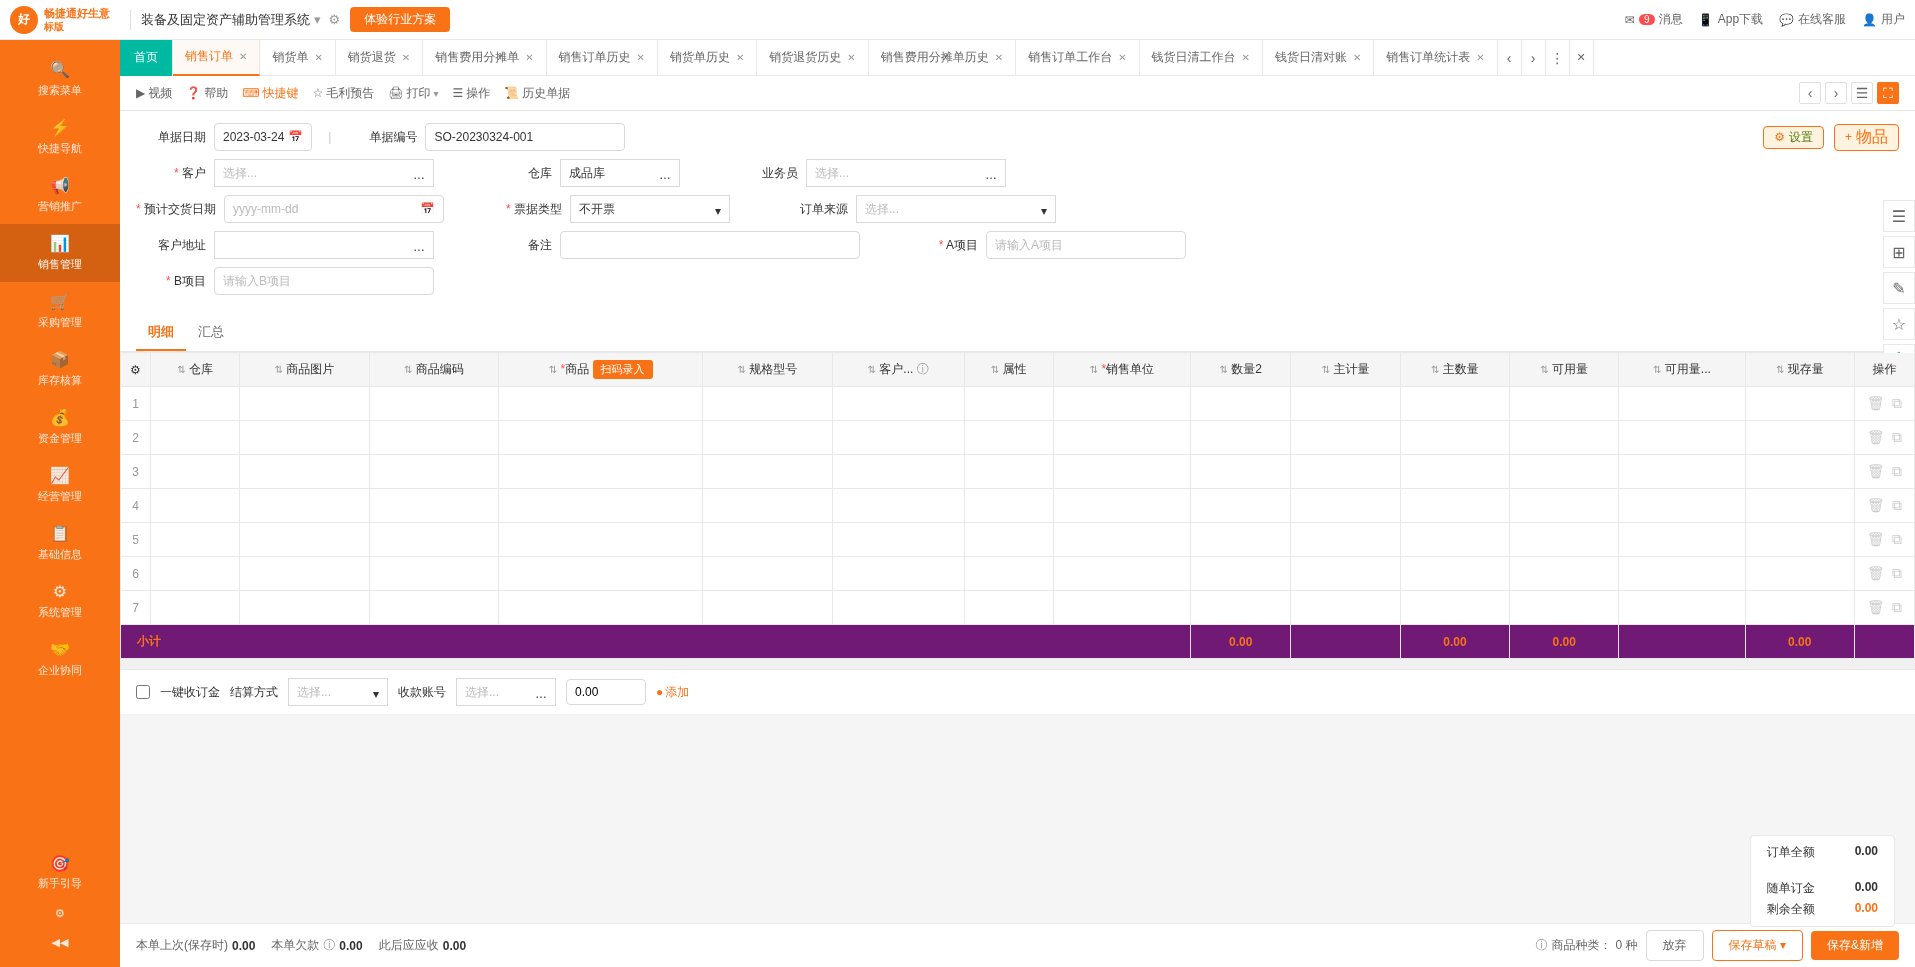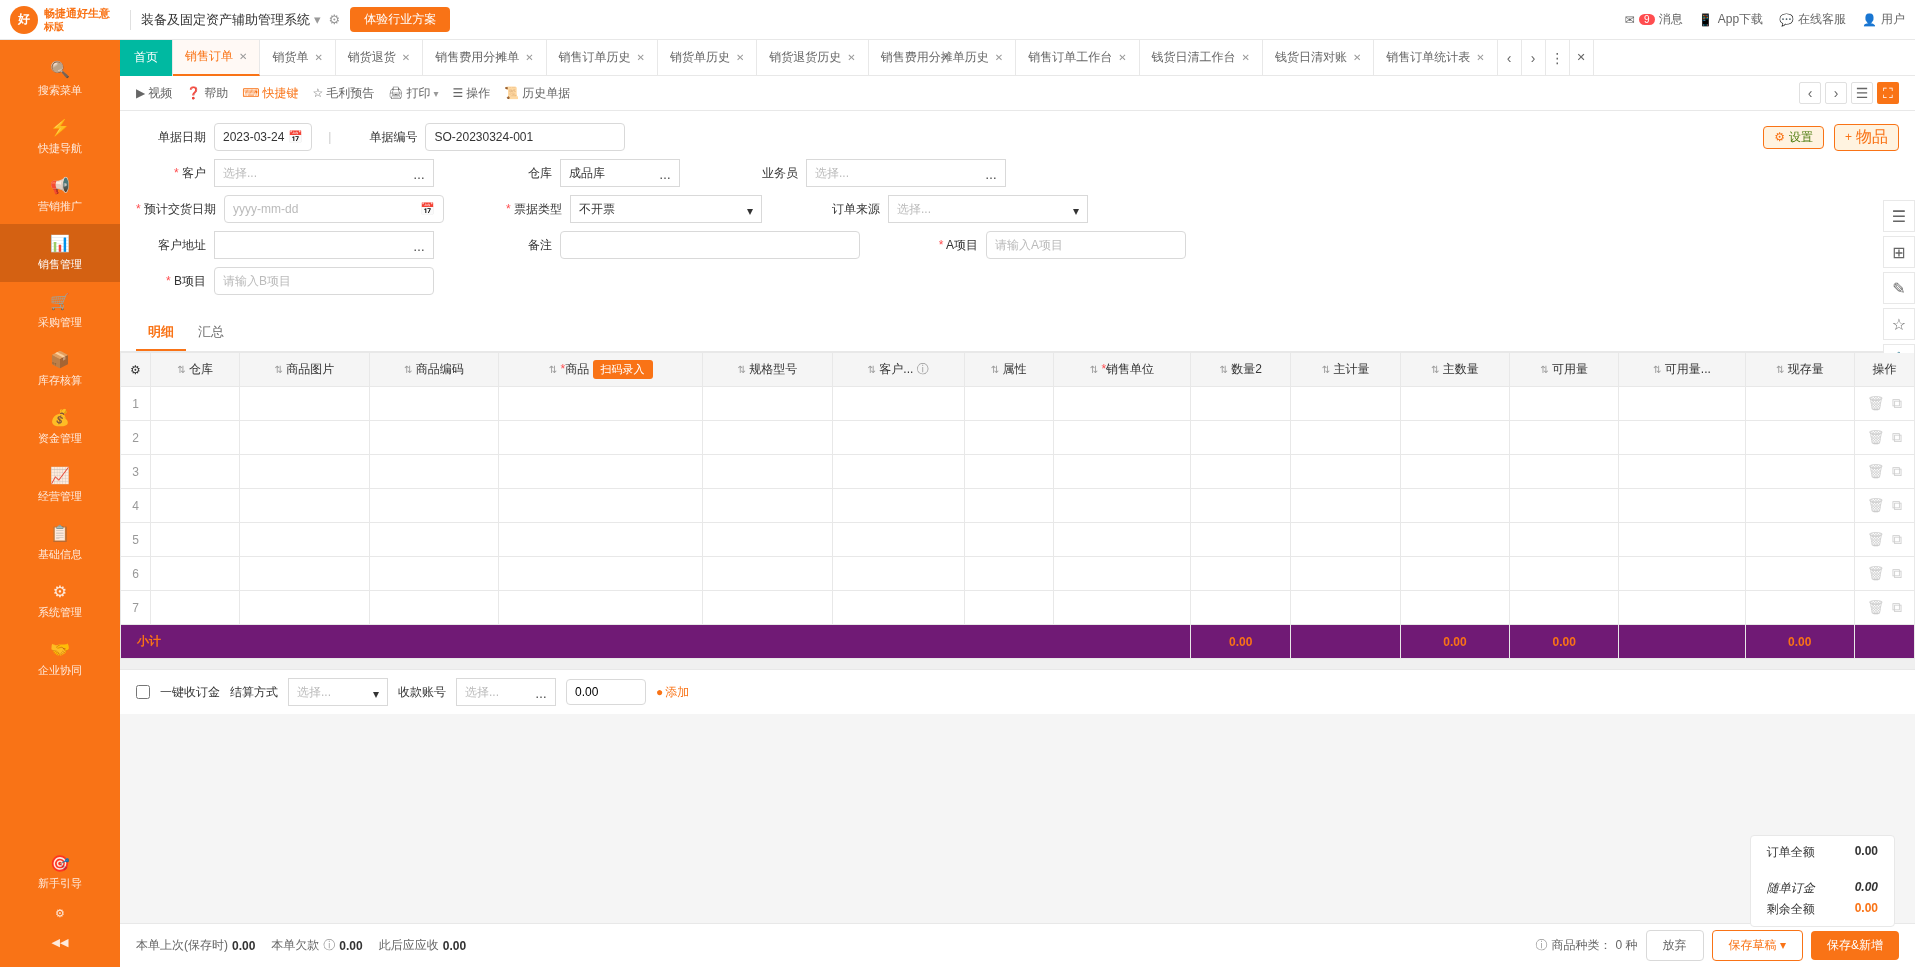--- a/index.html
+++ b/index.html
@@ -341,21 +341,21 @@
           </div>
 
           <div class="form-row">
             <span class="form-label required">预计交货日期</span>
             <div class="form-date" style="width:220px;">
               <span style="color:#bbb;">yyyy-mm-dd</span>
               <span style="margin-left:auto;">📅</span>
             </div>
             <span style="margin:0 16px;"></span>
             <span class="form-label required">票据类型</span>
-            <div class="form-select" style="width:192px;">
+            <div class="form-select" style="width:160px;">
               <span>不开票</span>
               <span style="margin-left:auto;">▾</span>
             </div>
             <span style="margin:0 16px;"></span>
             <span class="form-label">订单来源</span>
             <div class="form-select" style="width:200px;">
               <span style="color:#bbb;">选择...</span>
               <span style="margin-left:auto;">▾</span>
             </div>
           </div>
@@ -670,21 +670,21 @@
             <span>▾</span>
           </button>
           <button class="btn-save-new">保存&amp;新增</button>
         </div>
 
         <div style="position:absolute; bottom:40px; right:20px; background:#fff; border:1px solid #e8e8e8; padding:8px 16px; border-radius:4px; font-size:12px;">
           <div style="display:flex; justify-content:space-between; gap:40px; margin-bottom:19px;text-align:center;">
             <span>订单全额</span>
             <span style="color:#333; font-weight:bold;">0.00</span>
           </div>
-          <div style="display:flex; justify-content:space-between; gap:40px; margin-bottom:4px;font-style:italic;">
+          <div style="display:flex; justify-content:space-between; gap:40px; margin-bottom:4px;">
             <span>随单订金</span>
             <span style="color:#333; font-weight:bold;">0.00</span>
           </div>
           <div style="display:flex; justify-content:space-between; gap:40px;">
             <span>剩余全额</span>
             <span style="color:#f97316; font-weight:bold;">0.00</span>
           </div>
         </div>
       </div>
     </div>

